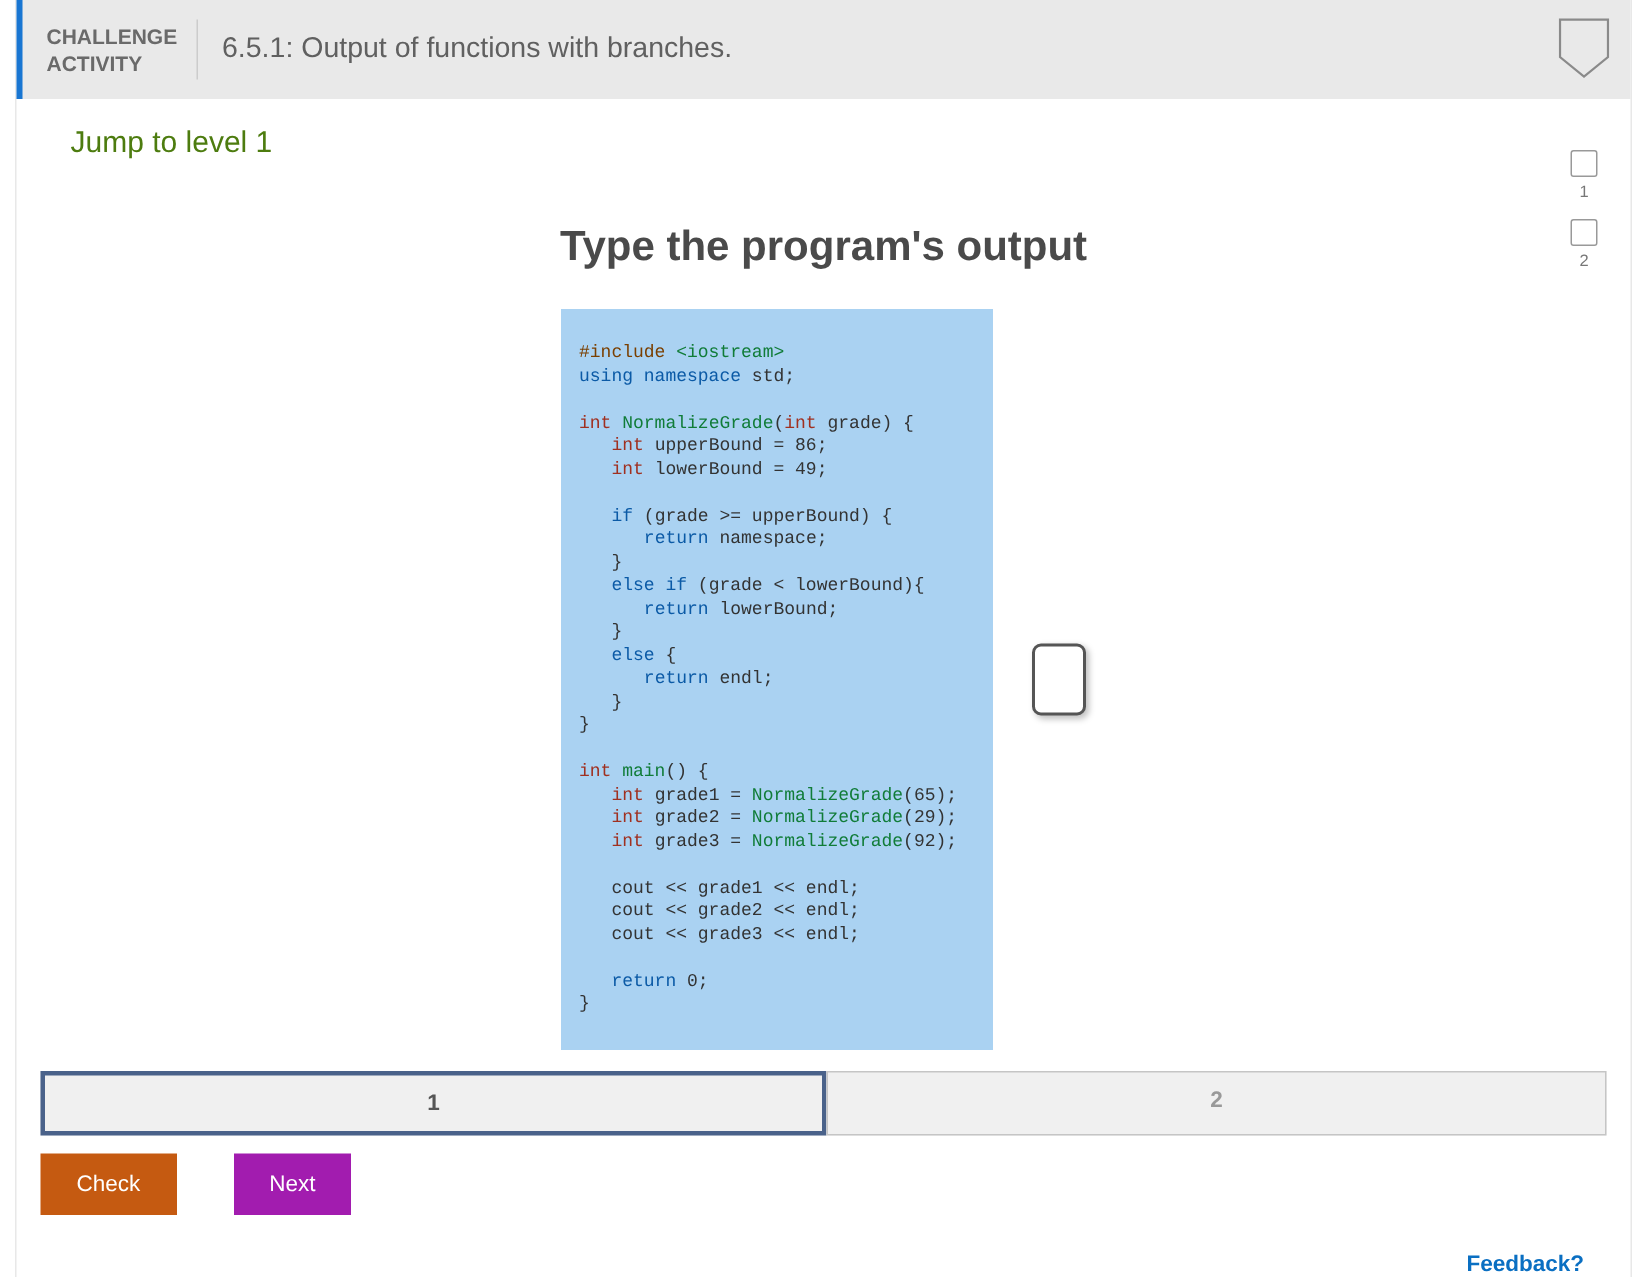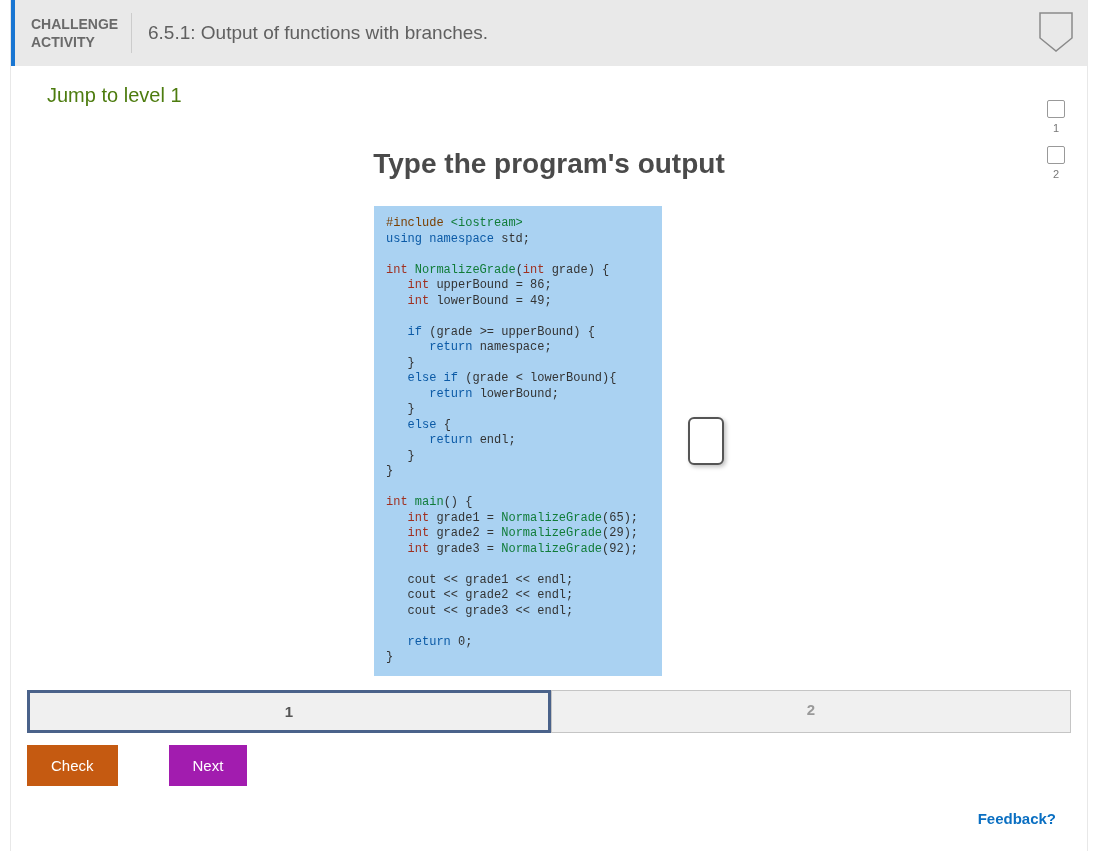--- a/index.html
+++ b/index.html
@@ -98,21 +98,21 @@
   }
   .workarea {
     display: flex;
     justify-content: center;
     align-items: center;
     gap: 26px;
     margin-bottom: 14px;
   }
   .code-block {
     background: #aad2f2;
-    padding: 10px 12px;
+    padding: 22px 12px;
     width: 288px;
     font-family: "Courier New", Courier, monospace;
     font-size: 12px;
     line-height: 15.5px;
     color: #333;
     white-space: pre;
   }
   .kw-pp { color: #7a3f00; }
   .kw-blue { color: #0b5aa6; }
   .kw-green { color: #107c38; }
@@ -145,21 +145,21 @@
     font-size: 15px;
     font-weight: 600;
   }
   .pager-item.active {
     border: 3px solid #4a628a;
     color: #555;
     font-weight: 700;
   }
   .buttons {
     display: flex;
-    gap: 51px;
+    gap: 38px;
     margin: 10px 0 24px 10px;
   }
   .btn {
     border: none;
     color: #fff;
     font-size: 15px;
     padding: 12px 24px;
     cursor: pointer;
     font-weight: 400;
   }

